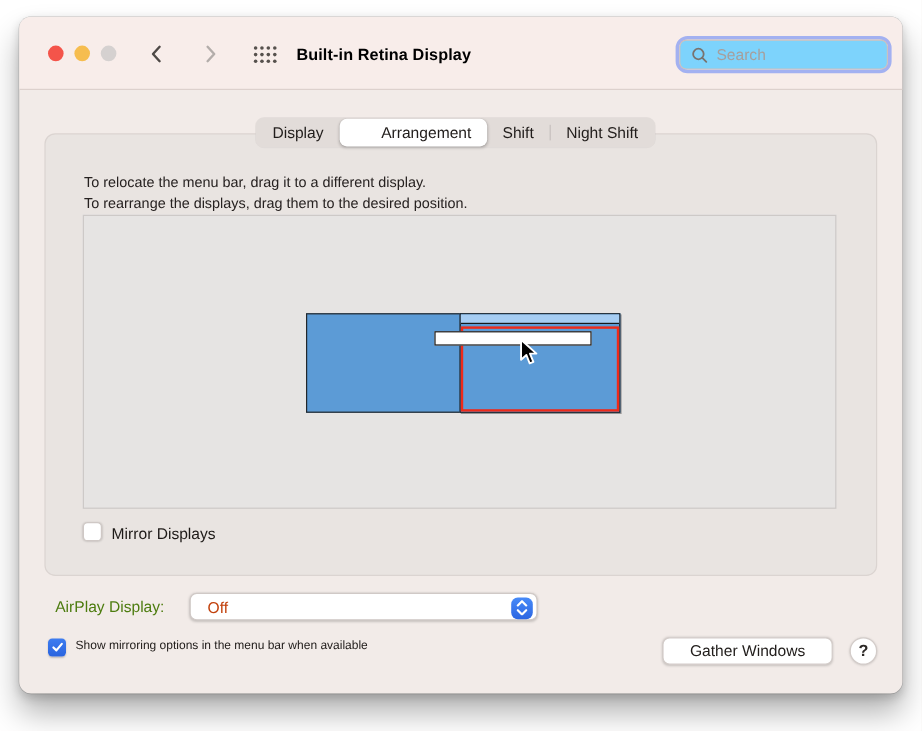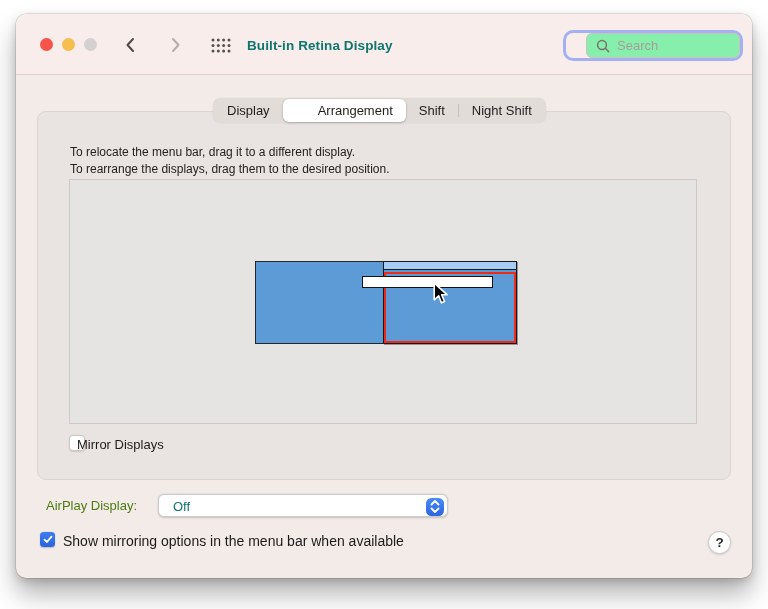--- a/index.html
+++ b/index.html
@@ -15,26 +15,26 @@
   .titlebar { position:absolute; left:0; top:0; width:100%; height:61px;
     background:#f8edea; border-bottom:1px solid #ddd1cd; }
   .tl { position:absolute; top:24px; width:13px; height:13px; border-radius:50%; }
   .tl-red    { left:24px; background:#f4544a; }
   .tl-yellow { left:46px; background:#f6bd4f; }
   .tl-gray   { left:68px; background:#d5d1d0; }
   .nav { position:absolute; top:22px; width:18px; height:18px; }
   .nav-back { left:106px; } .nav-fwd { left:150px; }
   .grid-icon { position:absolute; left:195px; top:24px; width:20px; height:15px; }
   .win-title { position:absolute; left:231px; top:24px; font-size:13.5px;
-    font-weight:700; color:#0f766e; letter-spacing:.1px; }
+    font-weight:700; color:#000000; letter-spacing:.1px; }
 
   .search-wrap { position:absolute; left:547px; top:16px; width:180px; height:31px;
     border:3px solid #a3b1f1; border-radius:10px; background:transparent; }
   .search-field { position:absolute; inset:0; border:1px solid #cbc1be;
-    border-radius:6px; background:#86efac; display:flex; align-items:center;margin-left:20px; }
+    border-radius:6px; background:#7dd3fc; display:flex; align-items:center; }
   .search-field svg { margin-left:9px; flex:0 0 auto; }
   .search-input { flex:1; height:100%; border:none; outline:none; background:transparent;
     font-family:"Liberation Sans", sans-serif; font-size:13px; color:#3a3534;
     padding-left:7px; }
   .search-input::placeholder { color:#a69f9d; }
 
   
   .panel { position:absolute; left:21px; top:97px; width:694px; height:369px;
     background:#e9e4e1; border:1px solid #dbd4d1; border-radius:9px; }
 
@@ -67,37 +67,37 @@
     border:2.5px solid #ee2a19; background:#5c9bd6; }
 
   .drag-menubar { position:absolute; left:292px; top:96px; width:131px; height:12px;
     background:#ffffff; border:1.5px solid #141414; }
   .cursor { position:absolute; left:362px; top:102px; width:17px; height:24px; }
 
   
   .checkbox { border-radius:4px; background:#ffffff; border:1px solid #cfc8c5;
     box-shadow:0 .5px 1.5px rgba(0,0,0,.12); }
   .mirror-box { position:absolute; left:53px; top:421px; width:16px; height:16px; }
-  .mirror-label { position:absolute; left:61px; top:423px; font-size:13px; color:#1e1a18; }
+  .mirror-label { position:absolute; left:77px; top:423px; font-size:13px; color:#1e1a18; }
 
   
   .airplay-label { position:absolute; left:30px; top:484px; font-size:13px; color:#4d7c0f; }
   .dropdown { position:absolute; left:142px; top:480px; width:290px; height:23px;
     background:#ffffff; border-radius:6px; border:0.5px solid #d0c9c6;
     box-shadow:0 .5px 2px rgba(0,0,0,.18); }
-  .dropdown-value { position:absolute; left:14px; top:3.5px; font-size:13px; color:#0f766e; }
+  .dropdown-value { position:absolute; left:14px; top:3.5px; font-size:13px; color:#c2410c; }
   .stepper { position:absolute; right:3px; top:2.5px; width:18px; height:18px;
     border-radius:5.5px; background:linear-gradient(#478af8,#2c66e2);
     display:flex; flex-direction:column; align-items:center; justify-content:center; gap:1px; }
 
   
   .foot-box { position:absolute; left:24px; top:518px; width:15px; height:15px;
     border-radius:3.5px; background:linear-gradient(#3d7cf0,#2a64df);
     box-shadow:0 .5px 1.5px rgba(0,0,0,.2); display:flex; align-items:center; justify-content:center; }
-  .foot-label { position:absolute; left:47px; top:519px; font-size:14px; color:#1e1a18; }
+  .foot-label { position:absolute; left:47px; top:519px; font-size:10px; color:#1e1a18; }
   .gather-btn { position:absolute; left:536px; top:517px; width:142px; height:23px;
     background:#ffffff; border-radius:6px; border:0.5px solid #d3ccc9;
     box-shadow:0 .5px 2px rgba(0,0,0,.18); font-size:13px; color:#211d1b;
     display:flex; align-items:center; justify-content:center; }
   .help-btn { position:absolute; left:692px; top:517px; width:23px; height:23px;
     background:#ffffff; border-radius:50%; border:0.5px solid #d3ccc9;
     box-shadow:0 .5px 2px rgba(0,0,0,.18); font-size:13.5px; font-weight:700;
     color:#2c2826; display:flex; align-items:center; justify-content:center; }
 </style>
 </head>
@@ -193,17 +193,20 @@
     </div>
   </div>
 
   <div class="foot-box">
     <svg width="10" height="9" viewBox="0 0 10 9">
       <polyline points="1.5,4.6 4,7 8.5,1.6" fill="none" stroke="#ffffff" stroke-width="1.8" stroke-linecap="round" stroke-linejoin="round"></polyline>
     </svg>
   </div>
   <div class="foot-label">Show mirroring options in the menu bar when available</div>
 
+  <div class="gather-btn">
+    <span>Gather Windows</span>
+  </div>
   <div class="help-btn">
     <span>?</span>
   </div>
 
 </div>
 
 </body></html>

